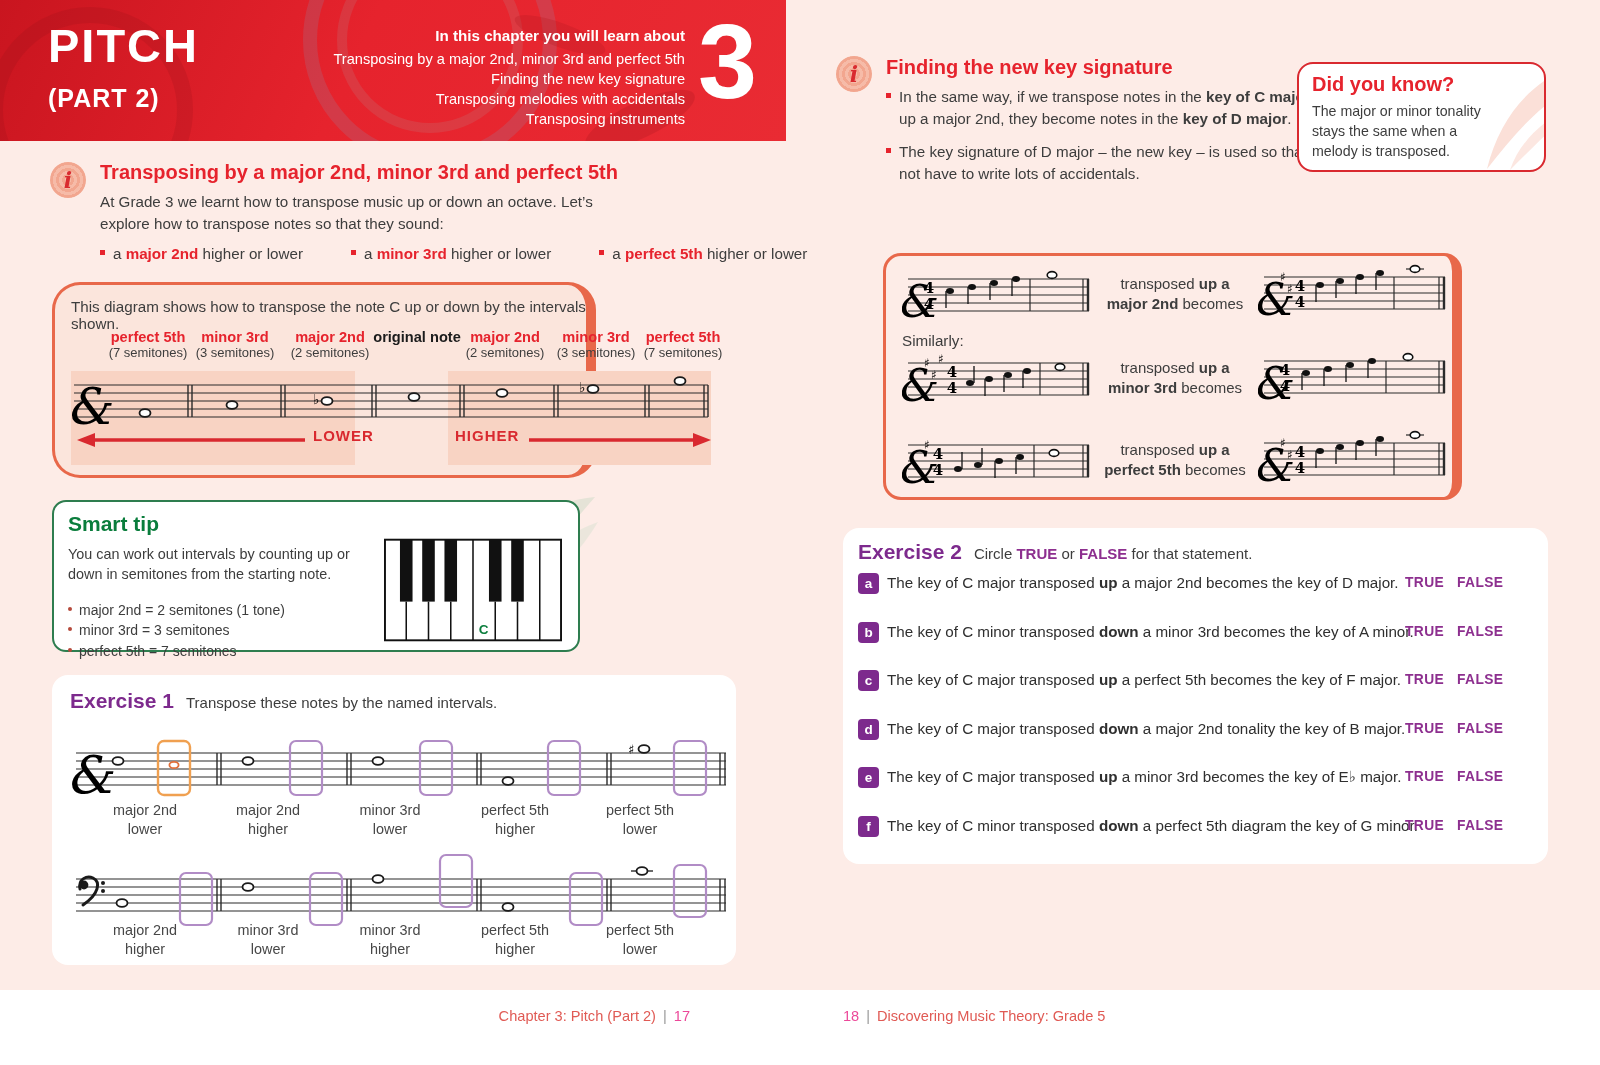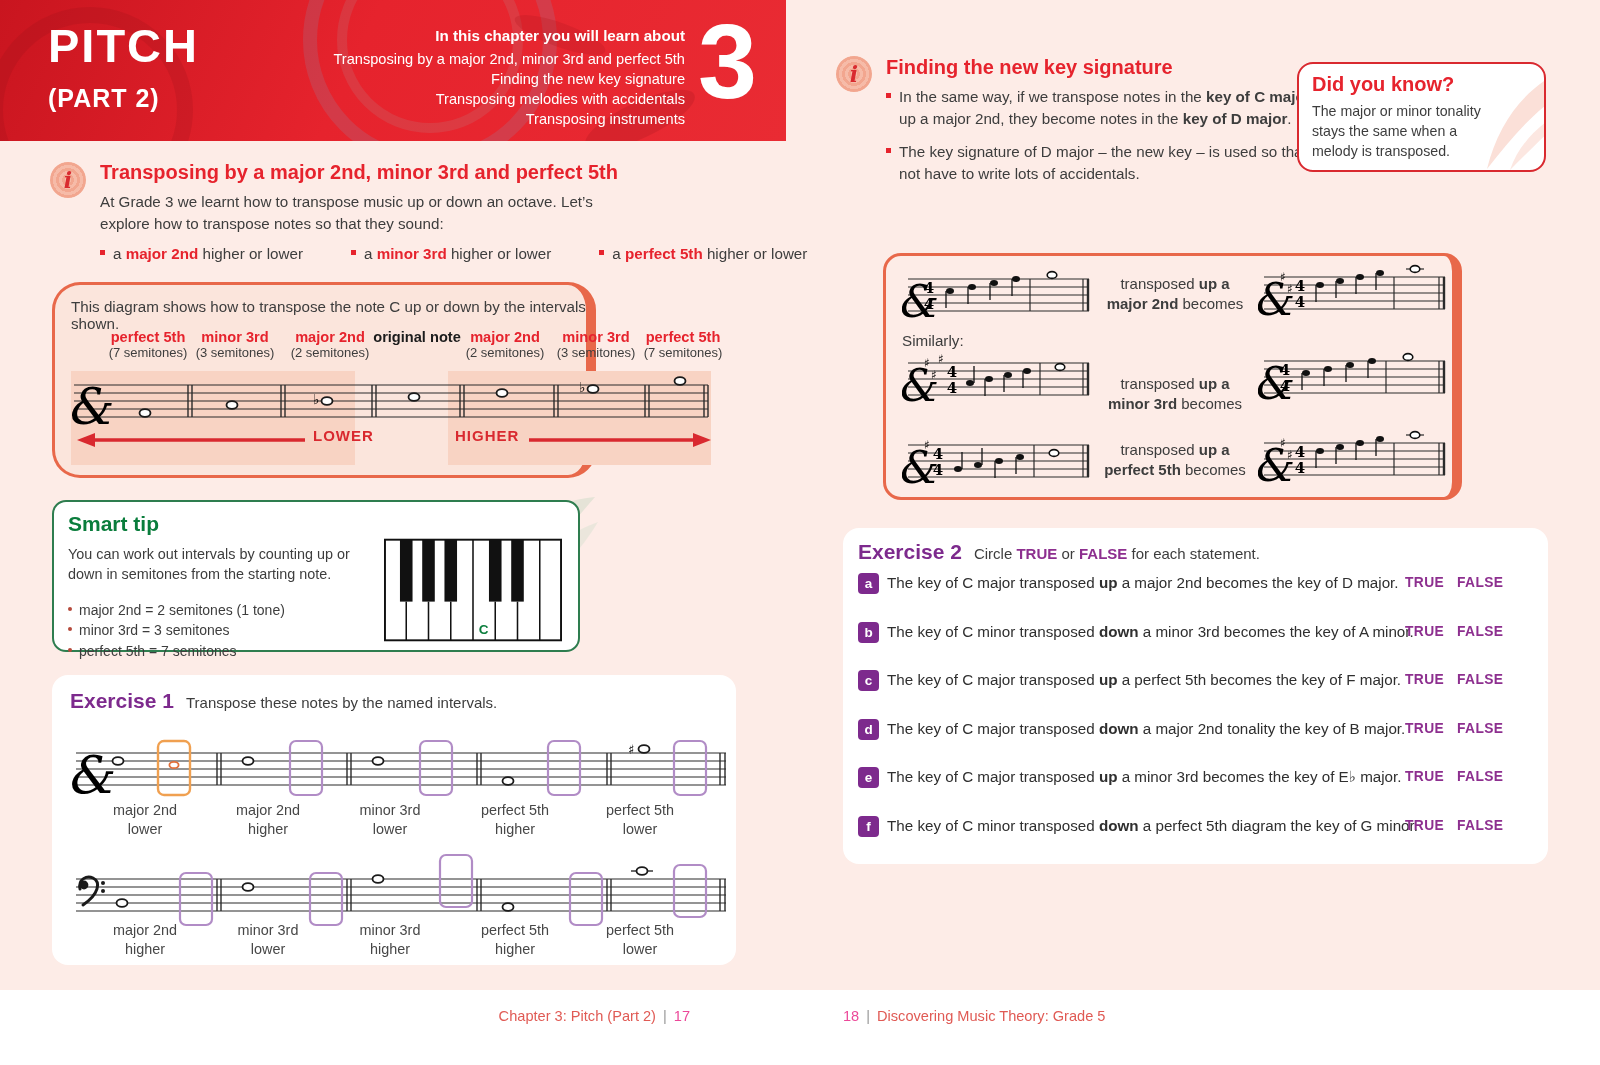--- a/index.html
+++ b/index.html
@@ -501,21 +501,21 @@
           <line x1="102" y1="25" x2="102" y2="42"></line>
           <line x1="121" y1="21" x2="121" y2="38"></line>
         </g>
       <line x1="138" y1="13" x2="138" y2="45" stroke="#2a2a2a" stroke-width="1.2"></line>
       <ellipse cx="158" cy="17" rx="4.8" ry="3.4" fill="#fff" stroke="#111" stroke-width="1.6"></ellipse>
       <g stroke="#2a2a2a">
           <line x1="181" y1="13" x2="181" y2="45" stroke-width="1.2"></line>
           <line x1="186" y1="13" x2="186" y2="45" stroke-width="2.4"></line>
         </g>
     </svg>
-    <div class="tlabel" style="left:213px;top:102px;margin-top:16px;"><span>transposed </span><span class="rb">up a</span><span> </span><span class="rb">minor 3rd</span><span> becomes</span></div>
+    <div class="tlabel" style="left:213px;top:102px;"><span>transposed </span><span class="rb">up a</span><span> </span><span class="rb">minor 3rd</span><span> becomes</span></div>
 
     <svg class="abs" style="left:372px;top:92px;" width="190" height="55" viewBox="0 0 190 55">
       <g stroke="#2a2a2a" stroke-width="1.1">
           <line x1="6" y1="13" x2="187" y2="13"></line>
           <line x1="6" y1="21" x2="187" y2="21"></line>
           <line x1="6" y1="29" x2="187" y2="29"></line>
           <line x1="6" y1="37" x2="187" y2="37"></line>
           <line x1="6" y1="45" x2="187" y2="45"></line>
         </g>
       <text x="-2" y="51" font-family="DejaVu Serif, Liberation Serif, serif" font-style="italic" font-size="44">&amp;</text>
@@ -615,21 +615,21 @@
       <g stroke="#2a2a2a">
           <line x1="181" y1="13" x2="181" y2="45" stroke-width="1.2"></line>
           <line x1="186" y1="13" x2="186" y2="45" stroke-width="2.4"></line>
         </g>
     </svg>
   </div>
 
   <div class="exbox" style="left:843px;top:528px;width:705px;height:336px;">
     <div class="abs" style="left:15px;top:12px;display:flex;align-items:baseline;gap:12px;">
       <span class="extitle">Exercise 2</span>
-      <span class="exinstr"><span>Circle </span><span class="rc-purple">TRUE</span><span> or </span><span class="rc-purple">FALSE</span><span> for each statement.</span></span>
+      <span class="exinstr"><span>Circle </span><span class="rc-purple">TRUE</span><span> or </span><span class="rc-purple">FALSE</span><span> for that statement.</span></span>
     </div>
 
     <div class="ex2-row" style="top:45px;">
       <div class="badge">a</div>
       <div class="stmt"><span>The key of C major transposed </span><span class="rb">up</span><span> a major 2nd becomes the key of D major.</span></div>
       <span class="tf" style="left:562px;">TRUE</span>
       <span class="tf" style="left:614px;">FALSE</span>
     </div>
     <div class="ex2-row" style="top:94px;">
       <div class="badge">b</div>

